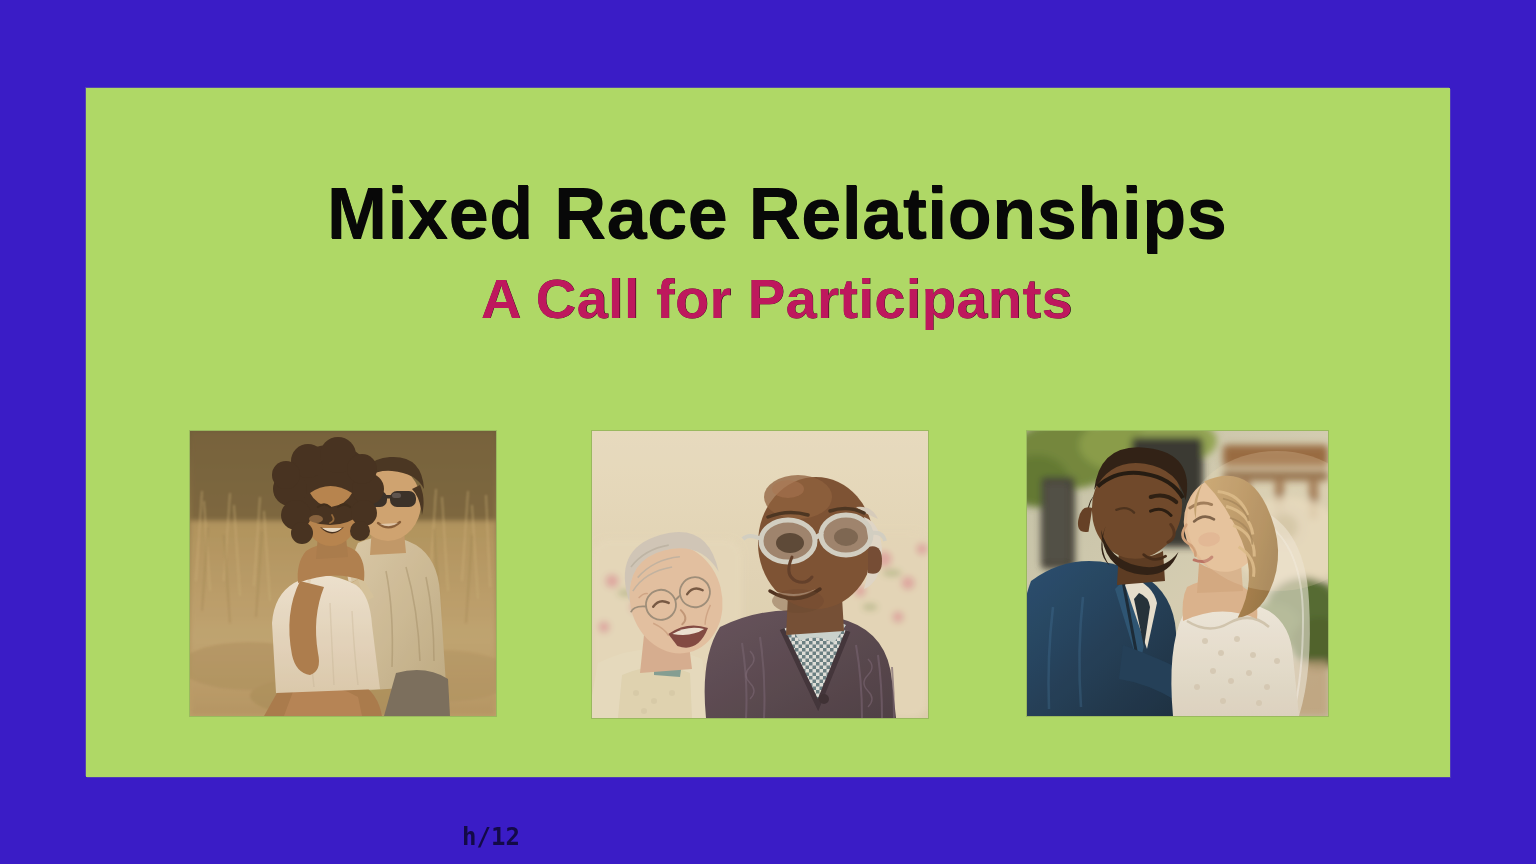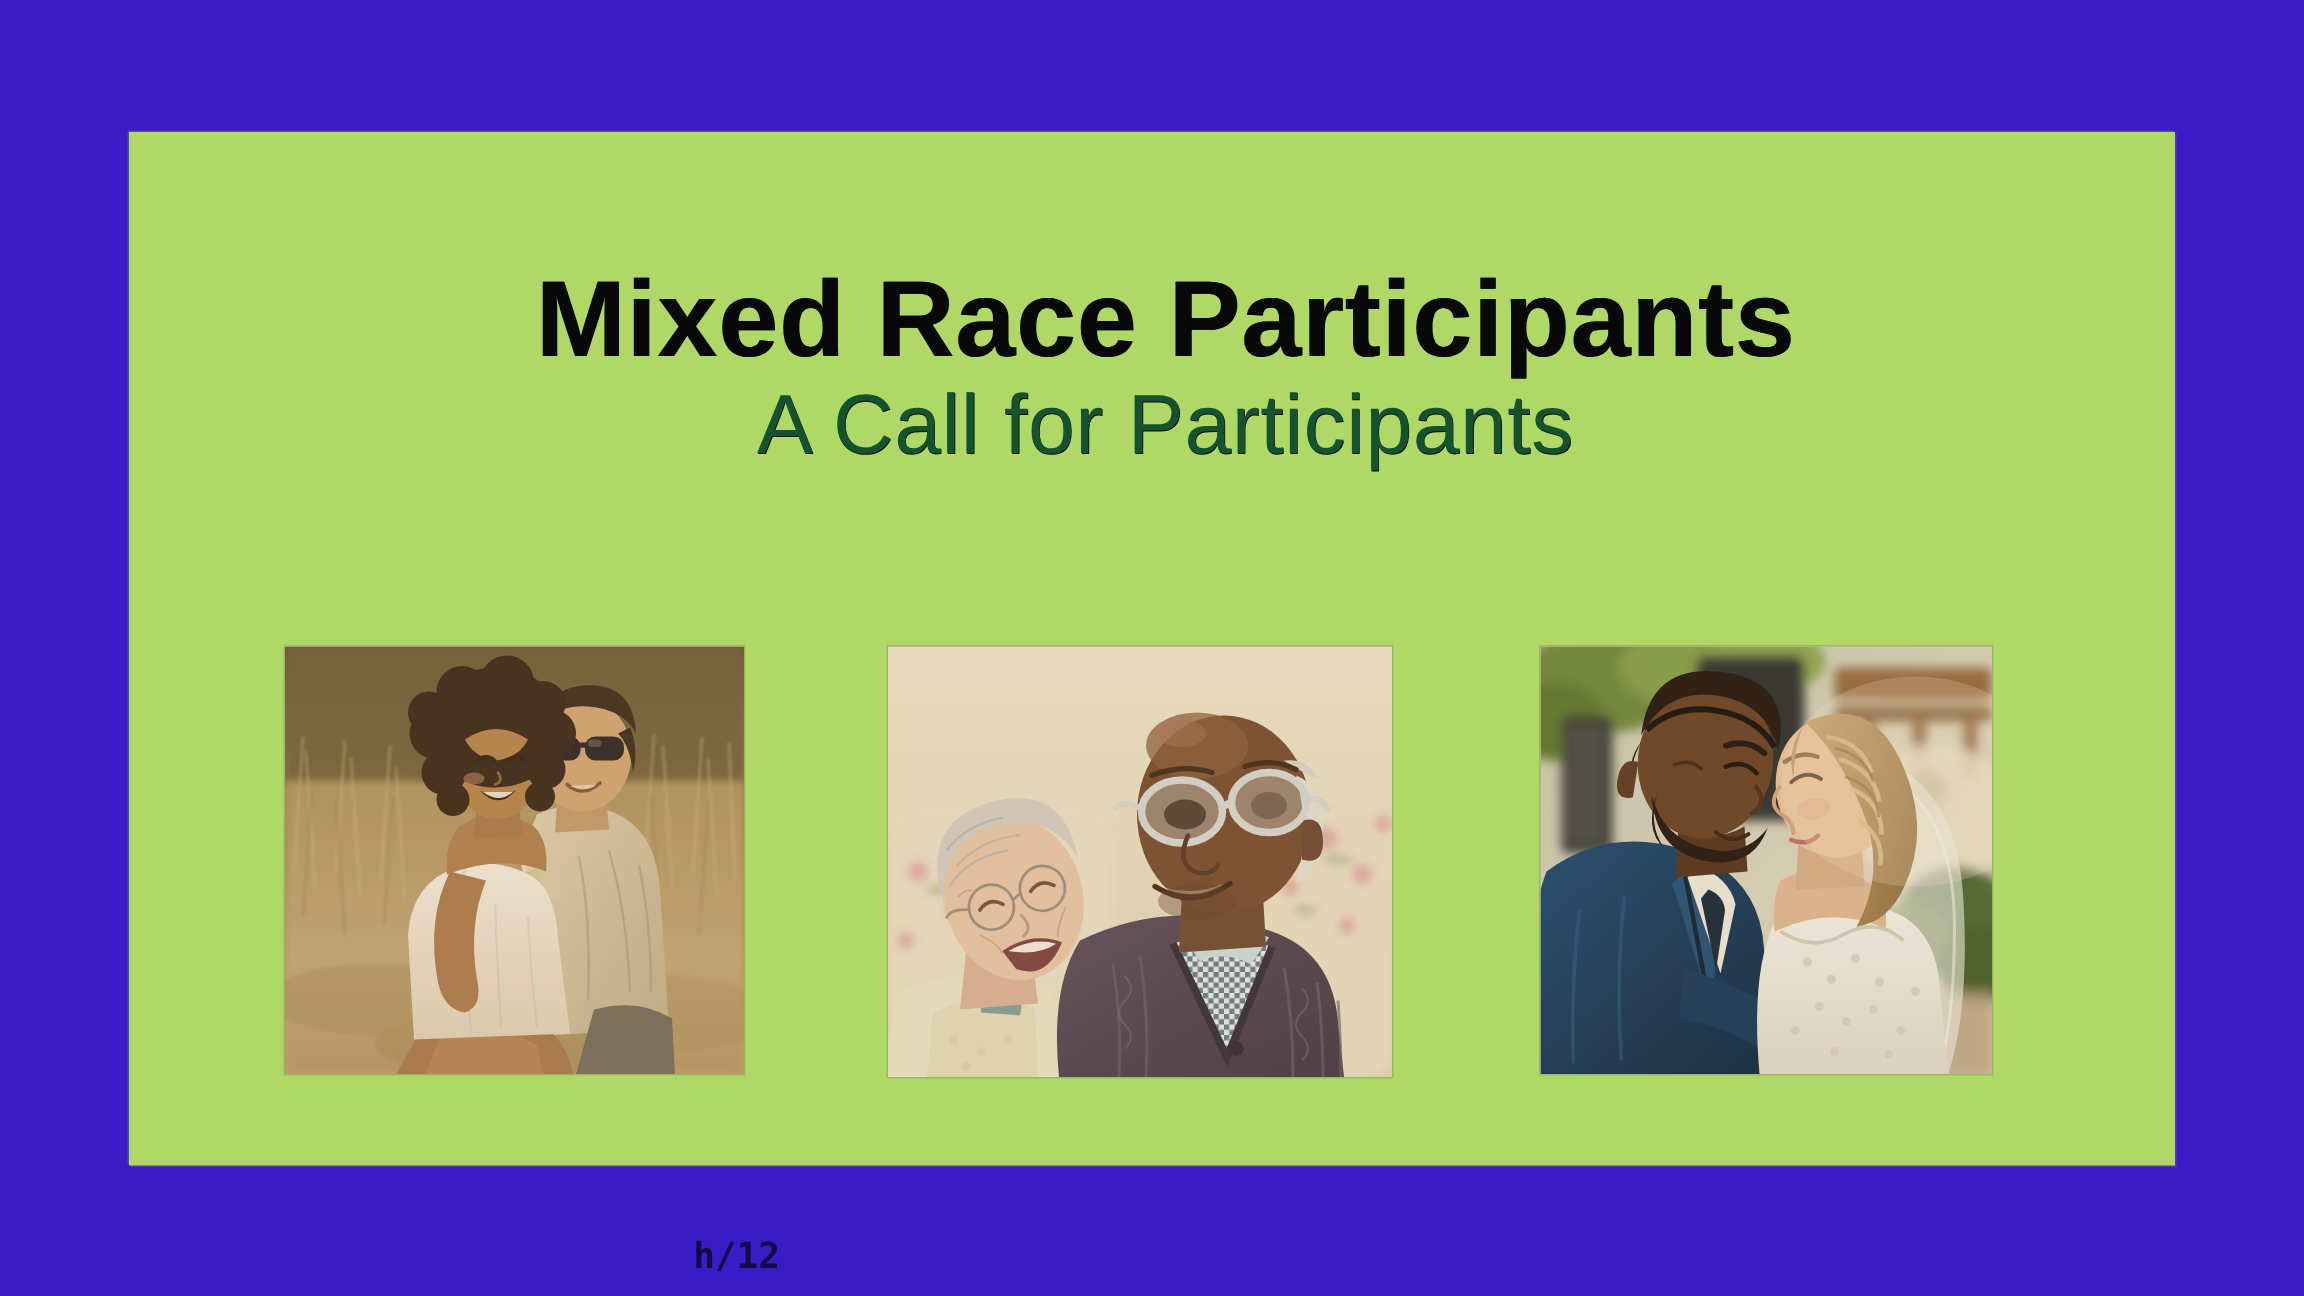--- a/index.html
+++ b/index.html
@@ -54,25 +54,26 @@
     font-size: 72px;
     line-height: 78px;
     letter-spacing: 0.5px;
     color: #080808;
     white-space: nowrap;
     text-shadow: 0.5px 0.5px 0 #080808;
   }
 
   .slide-subtitle {
     font-family: "Liberation Sans", sans-serif;
-    font-weight: normal;
+    font-weight: bold;
     font-size: 56px;
     line-height: 62px;
     letter-spacing: 0.4px;
-    color: #14532d;
+    color: #be185d;
+    margin-top: 16px;
     white-space: nowrap;
     text-shadow: 0.4px 0.4px 0 #080808;
   }
 
   
   .photo-row {
     position: absolute;
     left: 0;
     top: 343px;      
     width: 100%;
@@ -109,21 +110,21 @@
   }
 </style>
 </head>
 <body>
 
 <div class="slide-canvas">
 
   <div class="content-panel">
 
     <div class="title-block">
-      <div class="slide-title">Mixed Race Participants</div>
+      <div class="slide-title">Mixed Race Relationships</div>
       <div class="slide-subtitle">A Call for Participants</div>
     </div>
 
     <div class="photo-row">
 
       <div class="photo-frame" id="photo-1">
         <svg viewBox="0 0 306 285" preserveAspectRatio="xMidYMid slice">
           <defs>
             <linearGradient id="p1sky" x1="0" y1="0" x2="0" y2="1">
               <stop offset="0%" stop-color="#5c5338"></stop>

